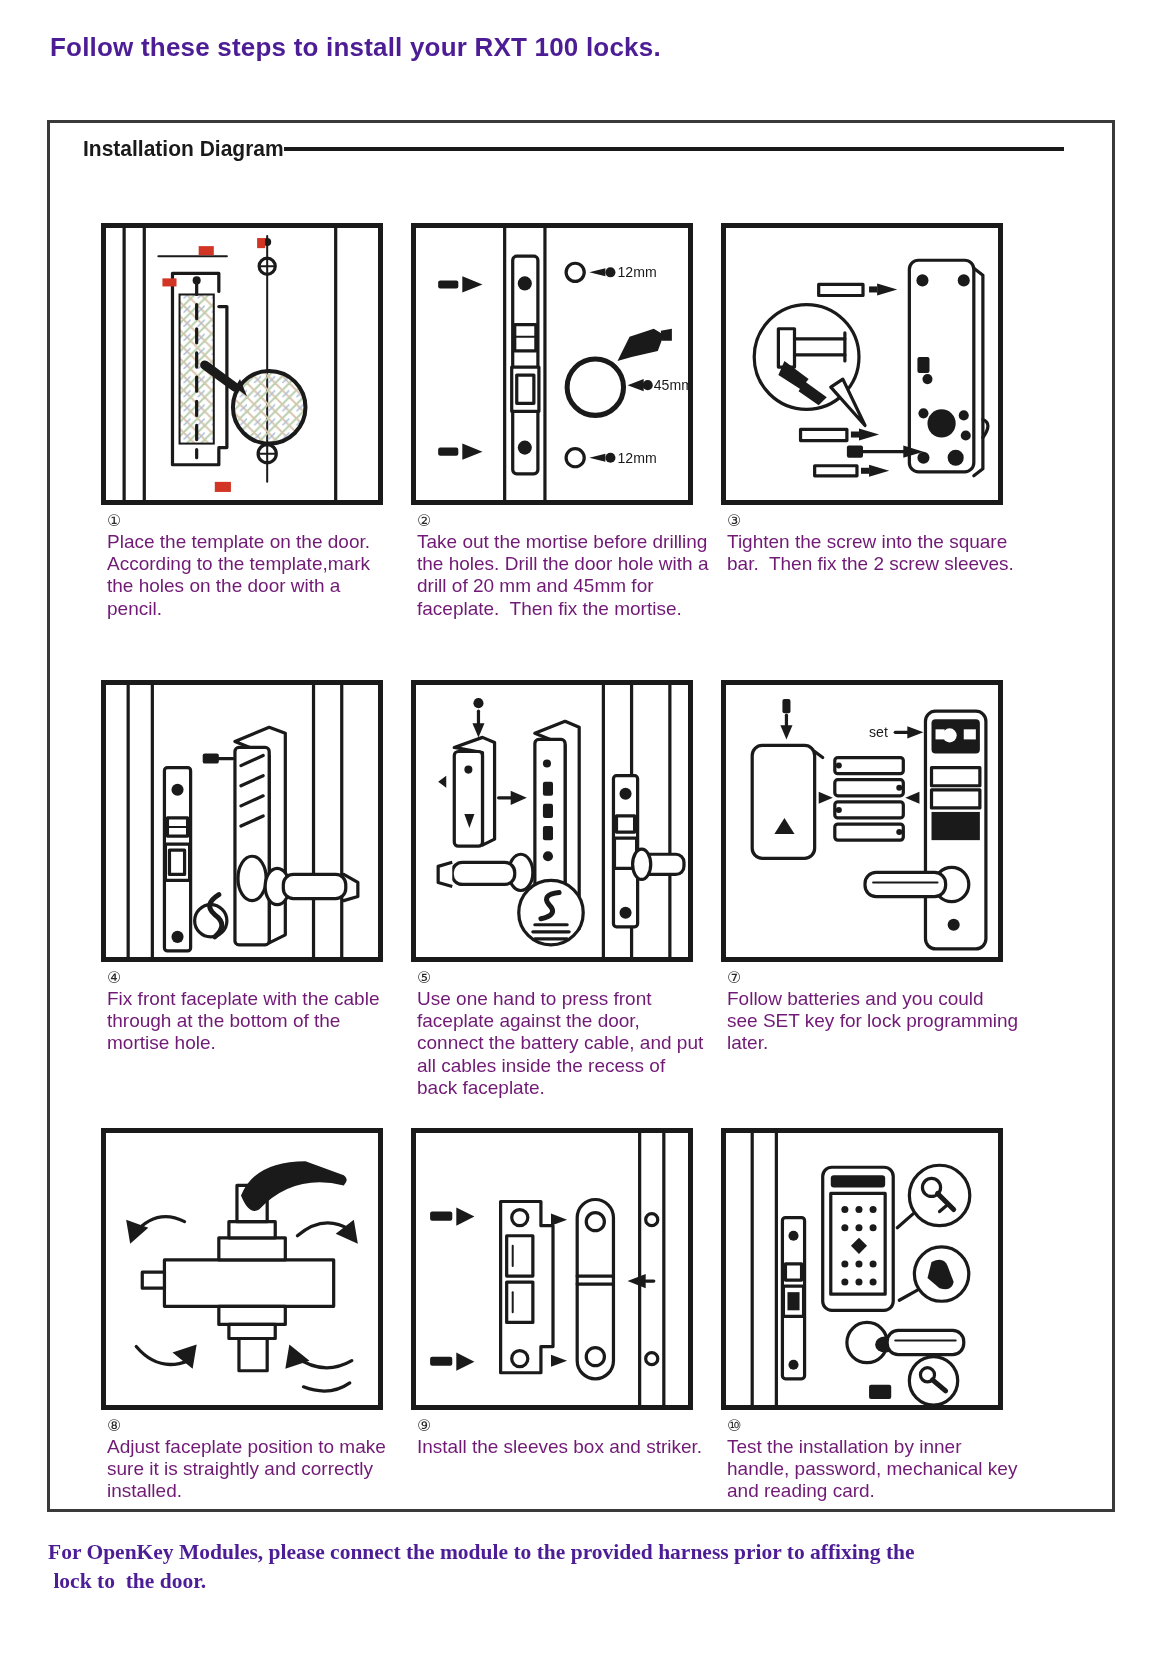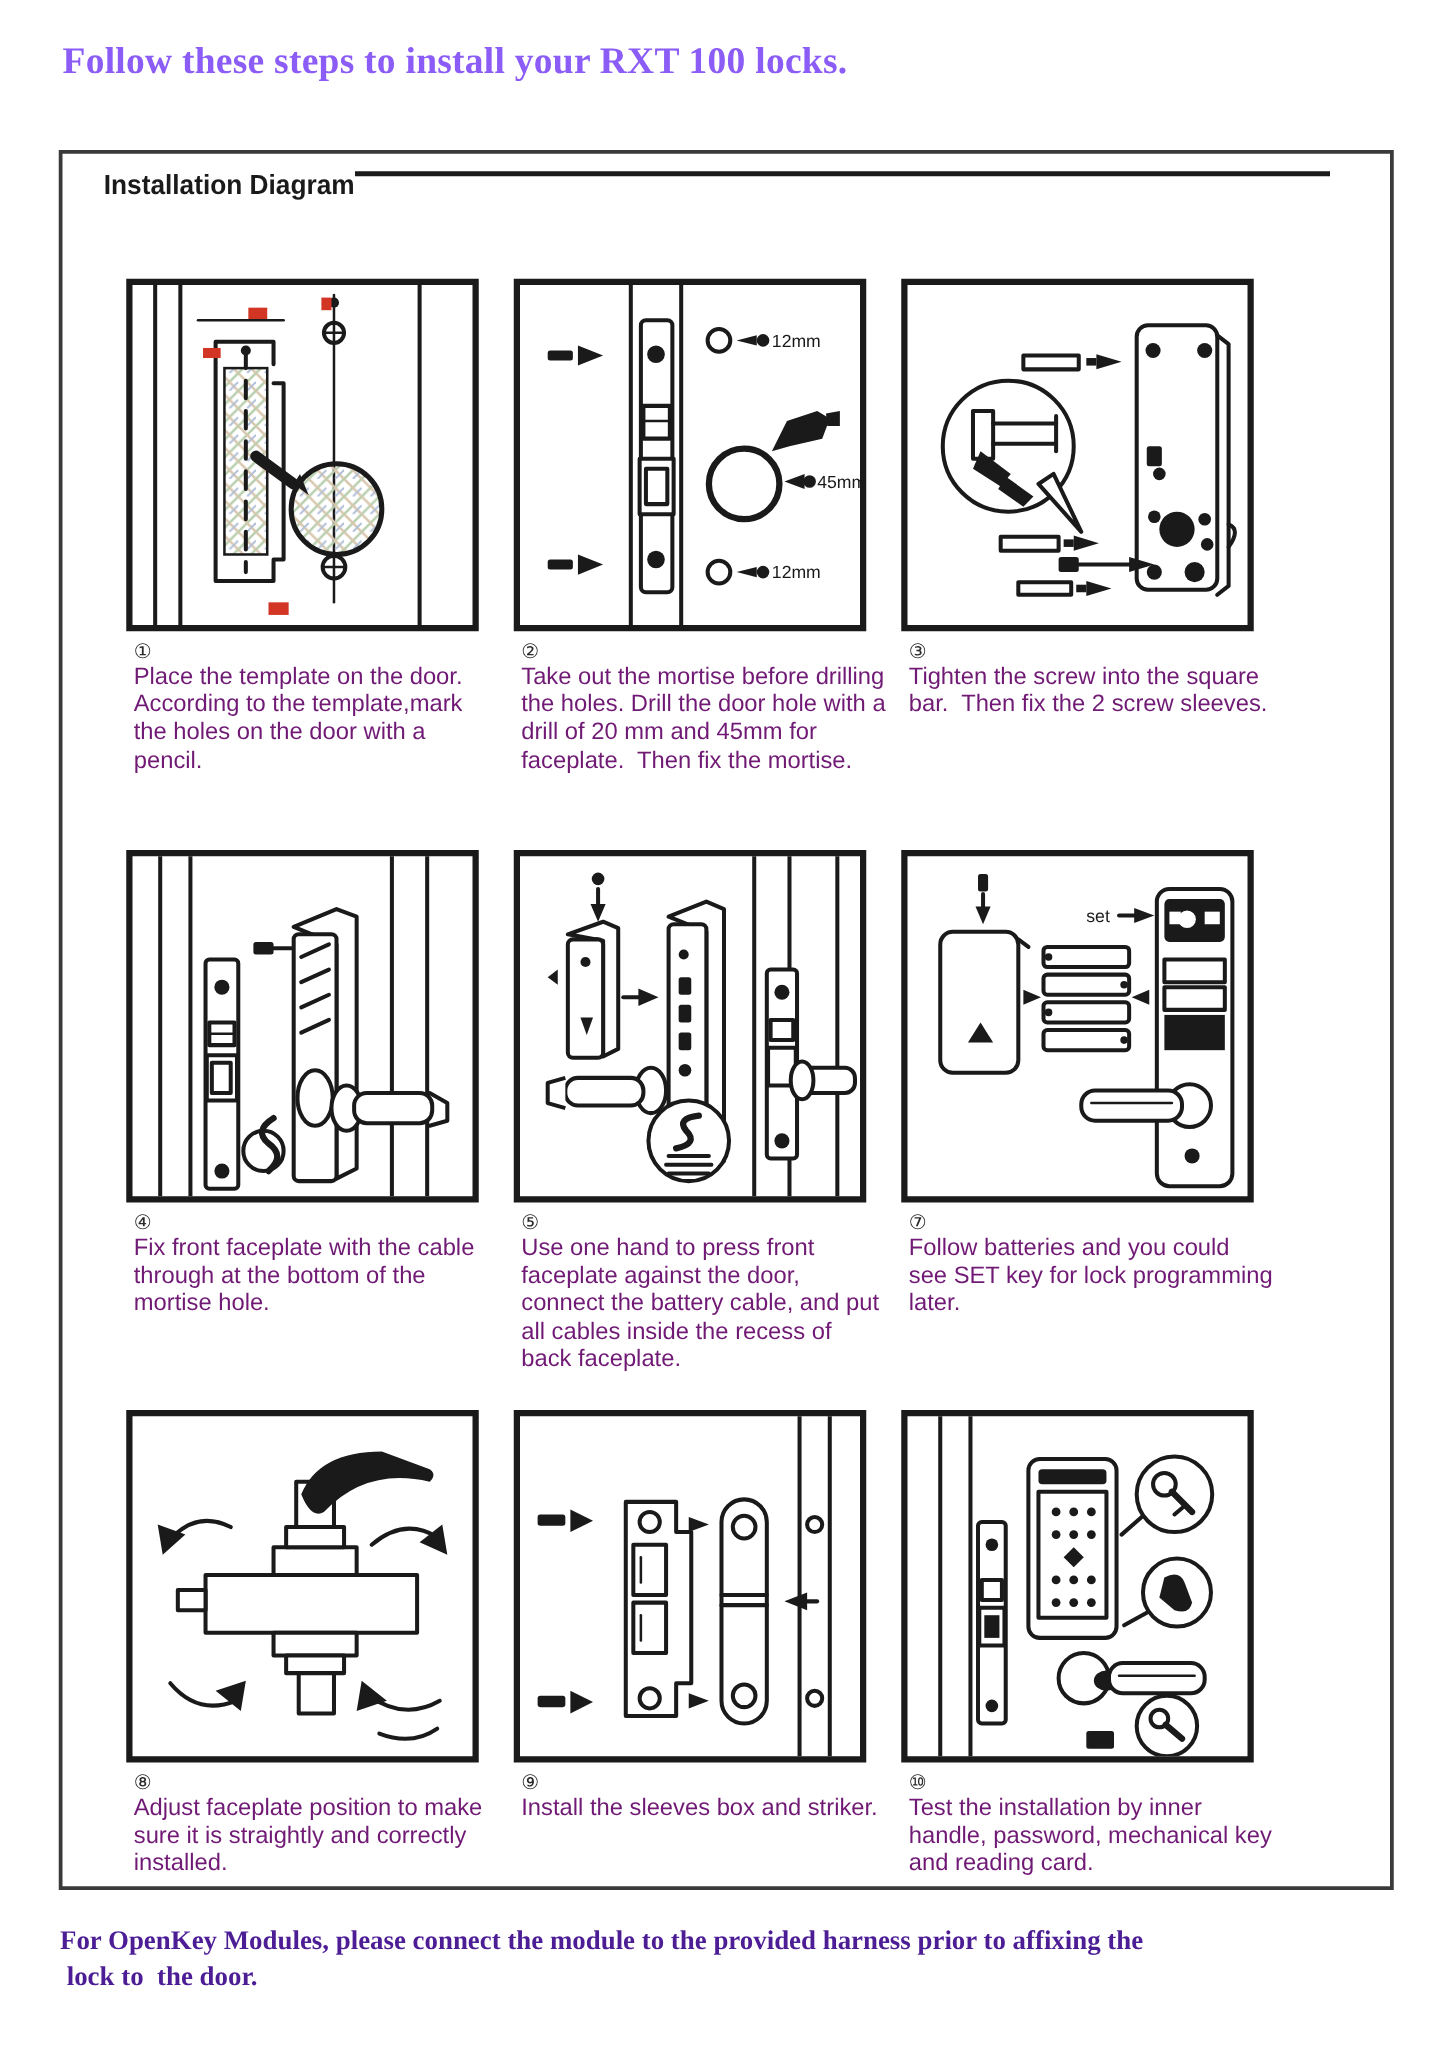--- a/index.html
+++ b/index.html
@@ -3,30 +3,30 @@
 <meta charset="utf-8">
 <style>
   html,body{margin:0;padding:0;}
   body{
     width:1164px;height:1653px;position:relative;background:#ffffff;
     font-family:"Liberation Sans", sans-serif;color:#222;
     overflow:hidden;
   }
   .page-title{
     position:absolute;left:50px;top:32px;
-    font-family:Liberation Serif, serif;font-weight:bold;
-    font-size:30px;color:#8b5cf6;letter-spacing:.2px;
+    font-family:Liberation Sans, sans-serif;font-weight:bold;
+    font-size:26px;color:#4c1d95;letter-spacing:.2px;
   }
   .outer-box{
     position:absolute;left:47px;top:120px;width:1068px;height:1392px;
     border:3px solid #3a3a3a;background:#fff;box-sizing:border-box;
   }
   .diagram-header{
     position:absolute;left:33px;top:14px;right:48px;
-    display:flex;align-items:flex-start;
+    display:flex;align-items:center;
   }
   .diagram-heading{
     font-weight:bold;font-size:21px;color:#1a1a1a;white-space:nowrap;
     transform:scaleY(1.05);
   }
   .heading-rule{flex:1;height:4px;background:#1a1a1a;}
   .grid{
     position:absolute;left:51px;top:100px;
     display:grid;grid-template-columns:284px 284px 284px;
     grid-template-rows:457px 448px auto;column-gap:26px;

